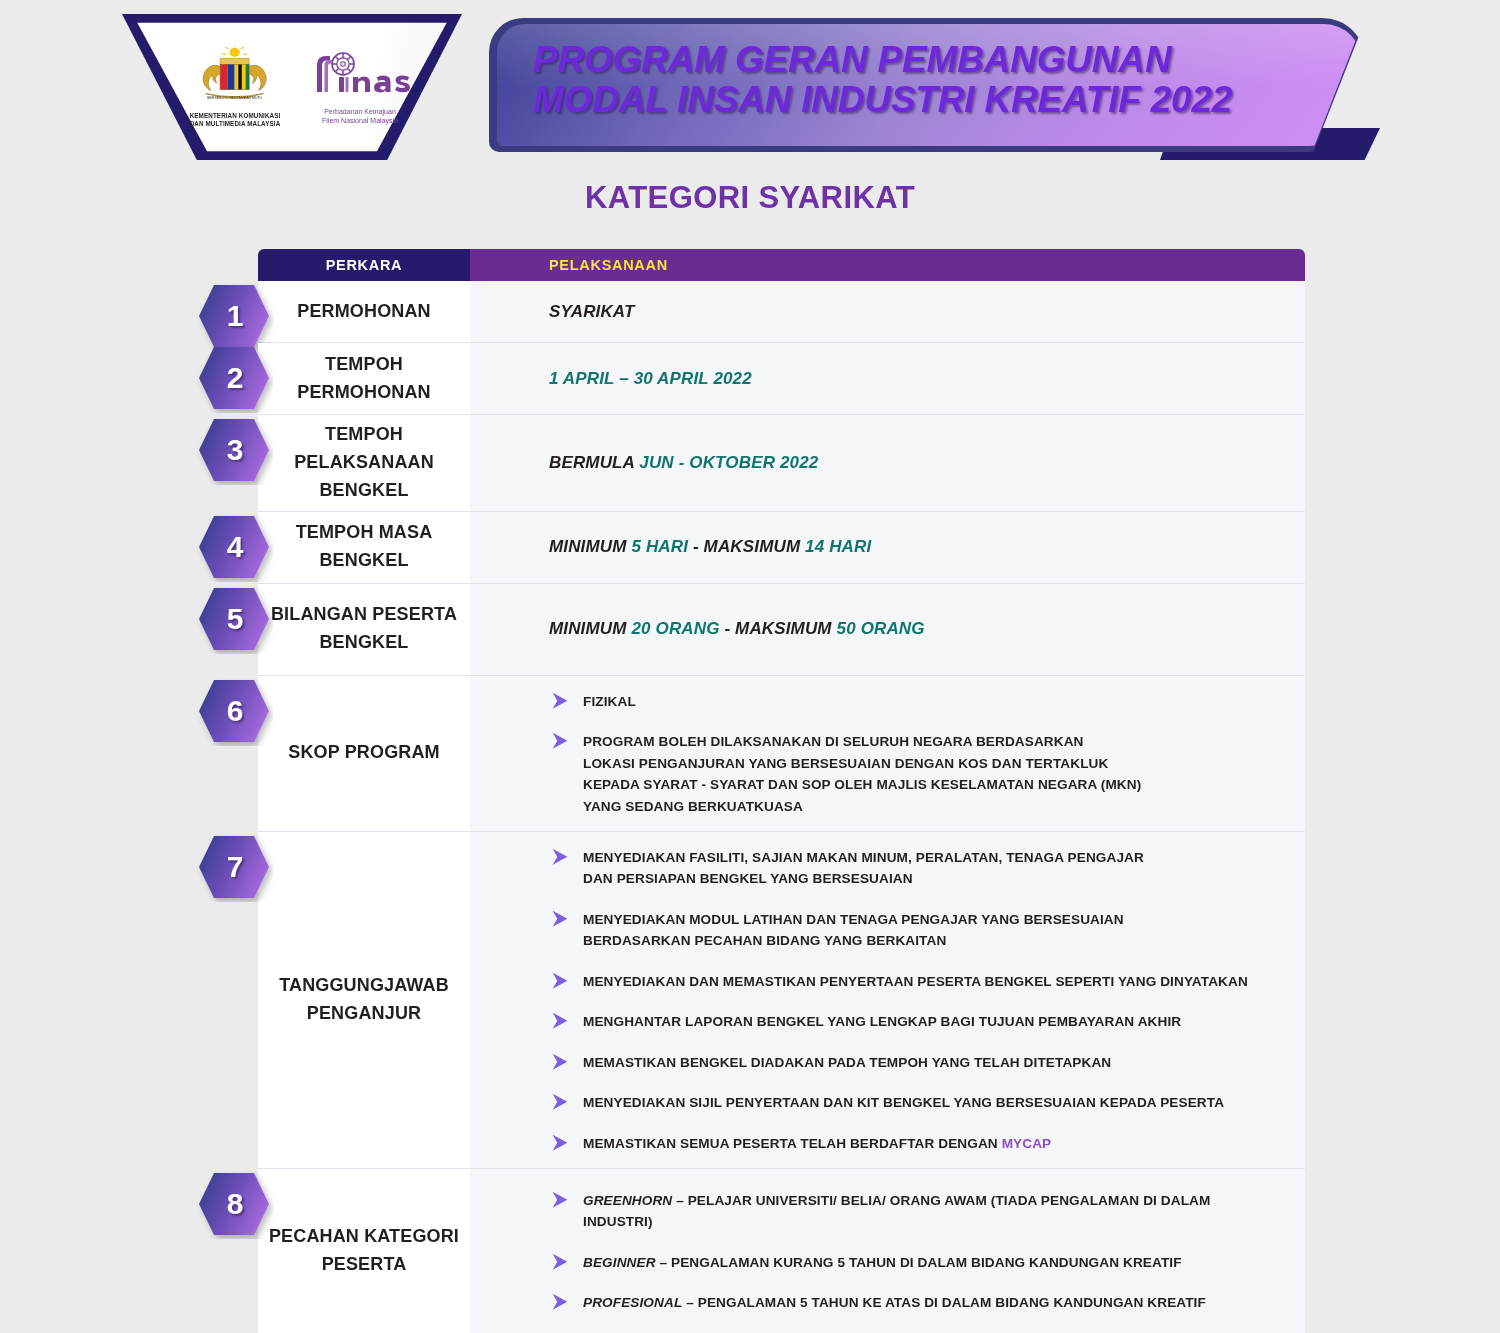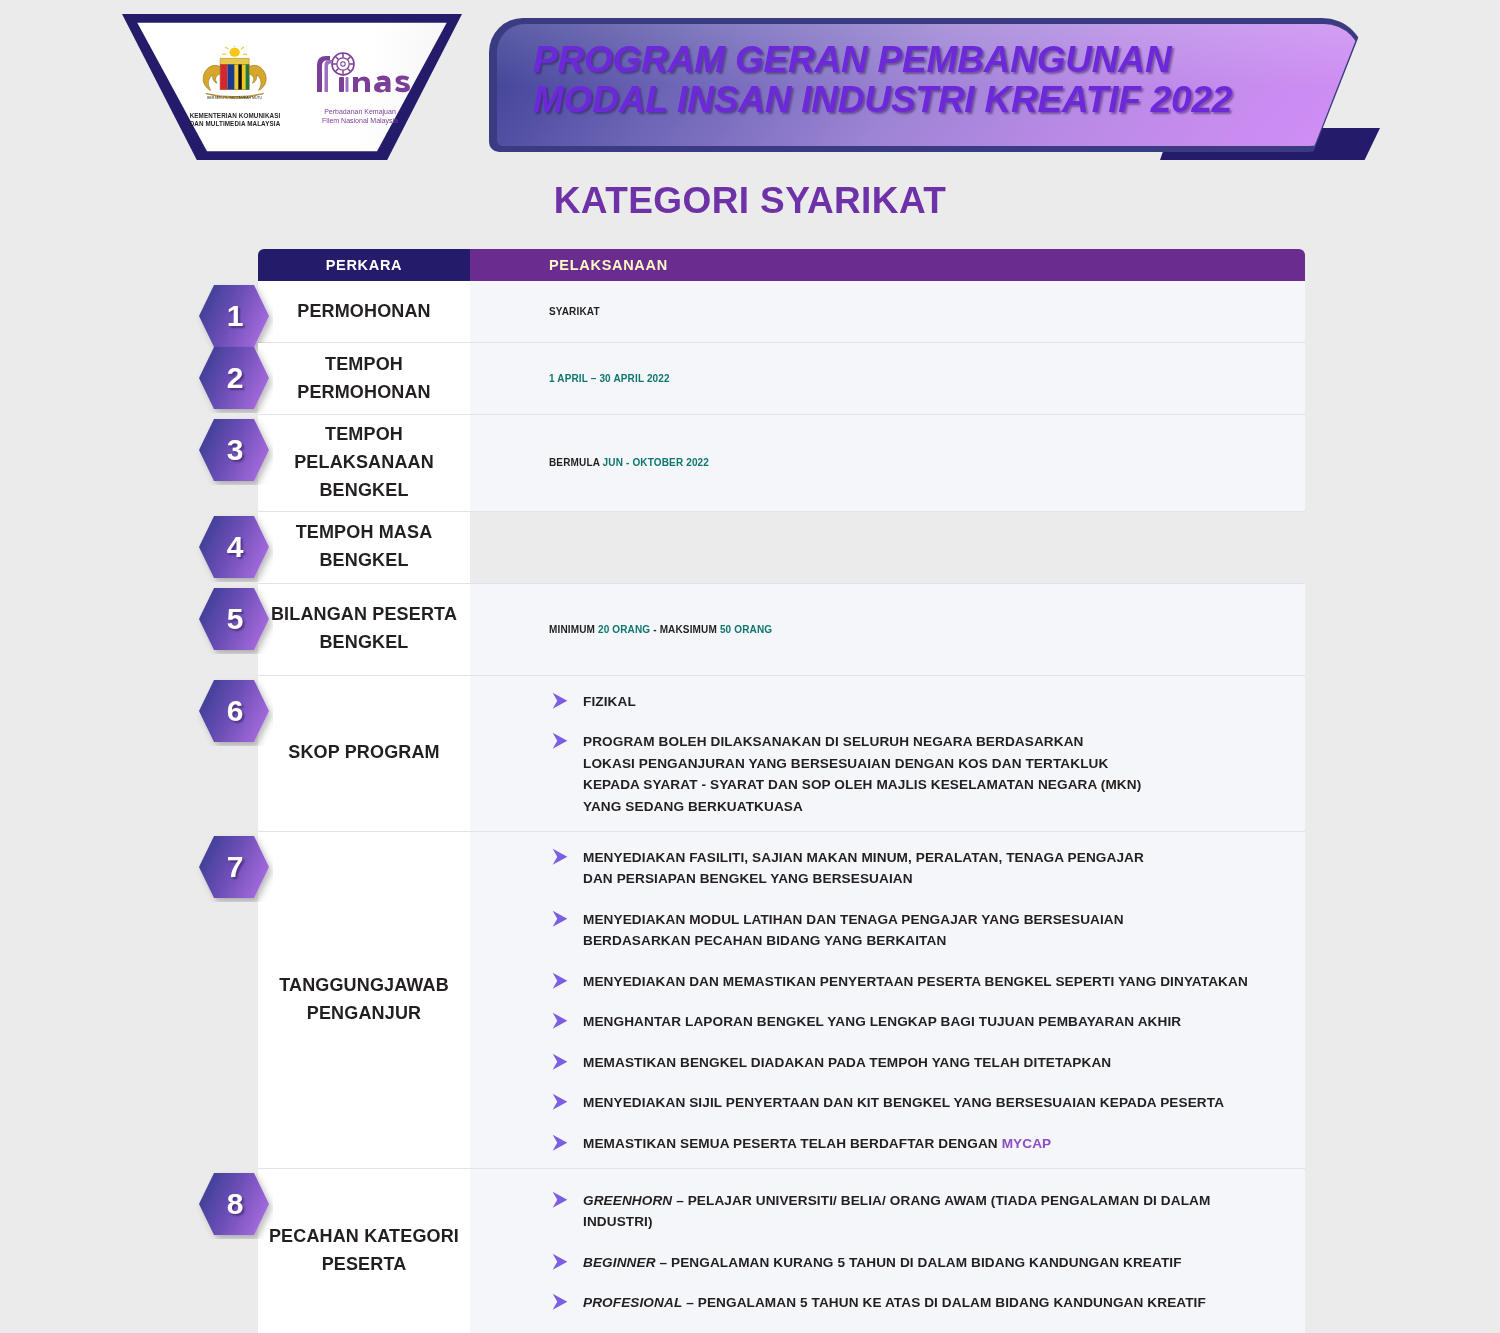--- a/index.html
+++ b/index.html
@@ -127,21 +127,21 @@
     text-shadow: 2px 2px 2px rgba(40,20,70,.45);
     white-space: nowrap;
   }
 
   
   .section-title {
     position: absolute;
     left: 0; top: 180px;
     width: 1500px;
     text-align: center;
-    font-size: 37px;
+    font-size: 31px;
     font-weight: bold;
     color: #6f31a8;
     letter-spacing: .4px;
   }
 
   
   .table {
     position: absolute;
     left: 258px; top: 249px;
     width: 1047px;
@@ -162,21 +162,21 @@
     font-weight: bold;
     letter-spacing: .7px;
   }
   .th-pelaksanaan {
     flex: 1;
     background: #6a2c8f;
     border-radius: 0 6px 0 0;
     display: flex;
     align-items: center;
     padding-left: 79px;
-    color: #fef9c3;
+    color: #fde047;
     font-size: 14.5px;
     font-weight: bold;
     letter-spacing: .7px;
   }
 
   .tbody { position: relative; }
   .row {
     display: flex;
     border-bottom: 1.4px solid #dfe4ec;
     position: relative;
@@ -199,25 +199,26 @@
   }
   .cell-right {
     flex: 1;
     background: #f4f6f9;
     padding: 6px 22px 6px 79px;
     display: flex;
     flex-direction: column;
     justify-content: center;
   }
   .val {
-    font-size: 10px;
+    font-size: 17px;
     font-weight: bold;
     color: #231f20;
     letter-spacing: .15px;
     line-height: 1.5;
+    font-style: italic;
   }
   .val .hl { color: #0f766e; }
 
   
   .bullet {
     display: flex;
     align-items: flex-start;
     gap: 12px;
     margin: 9px 0;
   }
@@ -441,20 +442,23 @@
                 <filter id="s4" x="-30%" y="-30%" width="170%" height="170%">
                   <feDropShadow dx="3" dy="4" stdDeviation="3" flood-color="#444" flood-opacity="0.35"></feDropShadow>
                 </filter>
               </defs>
               <polygon points="19,4 59,4 74,35 59,66 19,66 4,35" fill="url(#g4)" filter="url(#s4)"></polygon>
             </svg>
             <span>4</span>
           </div>
           <div class="cell-left">TEMPOH MASA
 BENGKEL</div>
+          <div class="cell-right">
+            <div class="val">MINIMUM <span class="hl">5 HARI</span> - MAKSIMUM <span class="hl">14 HARI</span></div>
+          </div>
         </div>
         <div class="row" style="min-height:92px">
           <div class="hex">
             <svg width="78" height="70" viewBox="0 0 78 70">
               <defs>
                 <linearGradient id="g5" x1="0" y1="0.3" x2="1" y2="0.7">
                   <stop offset="0%" stop-color="#3c3e94"></stop>
                   <stop offset="48%" stop-color="#6e4fb8"></stop>
                   <stop offset="100%" stop-color="#a96ce0"></stop>
                 </linearGradient>

